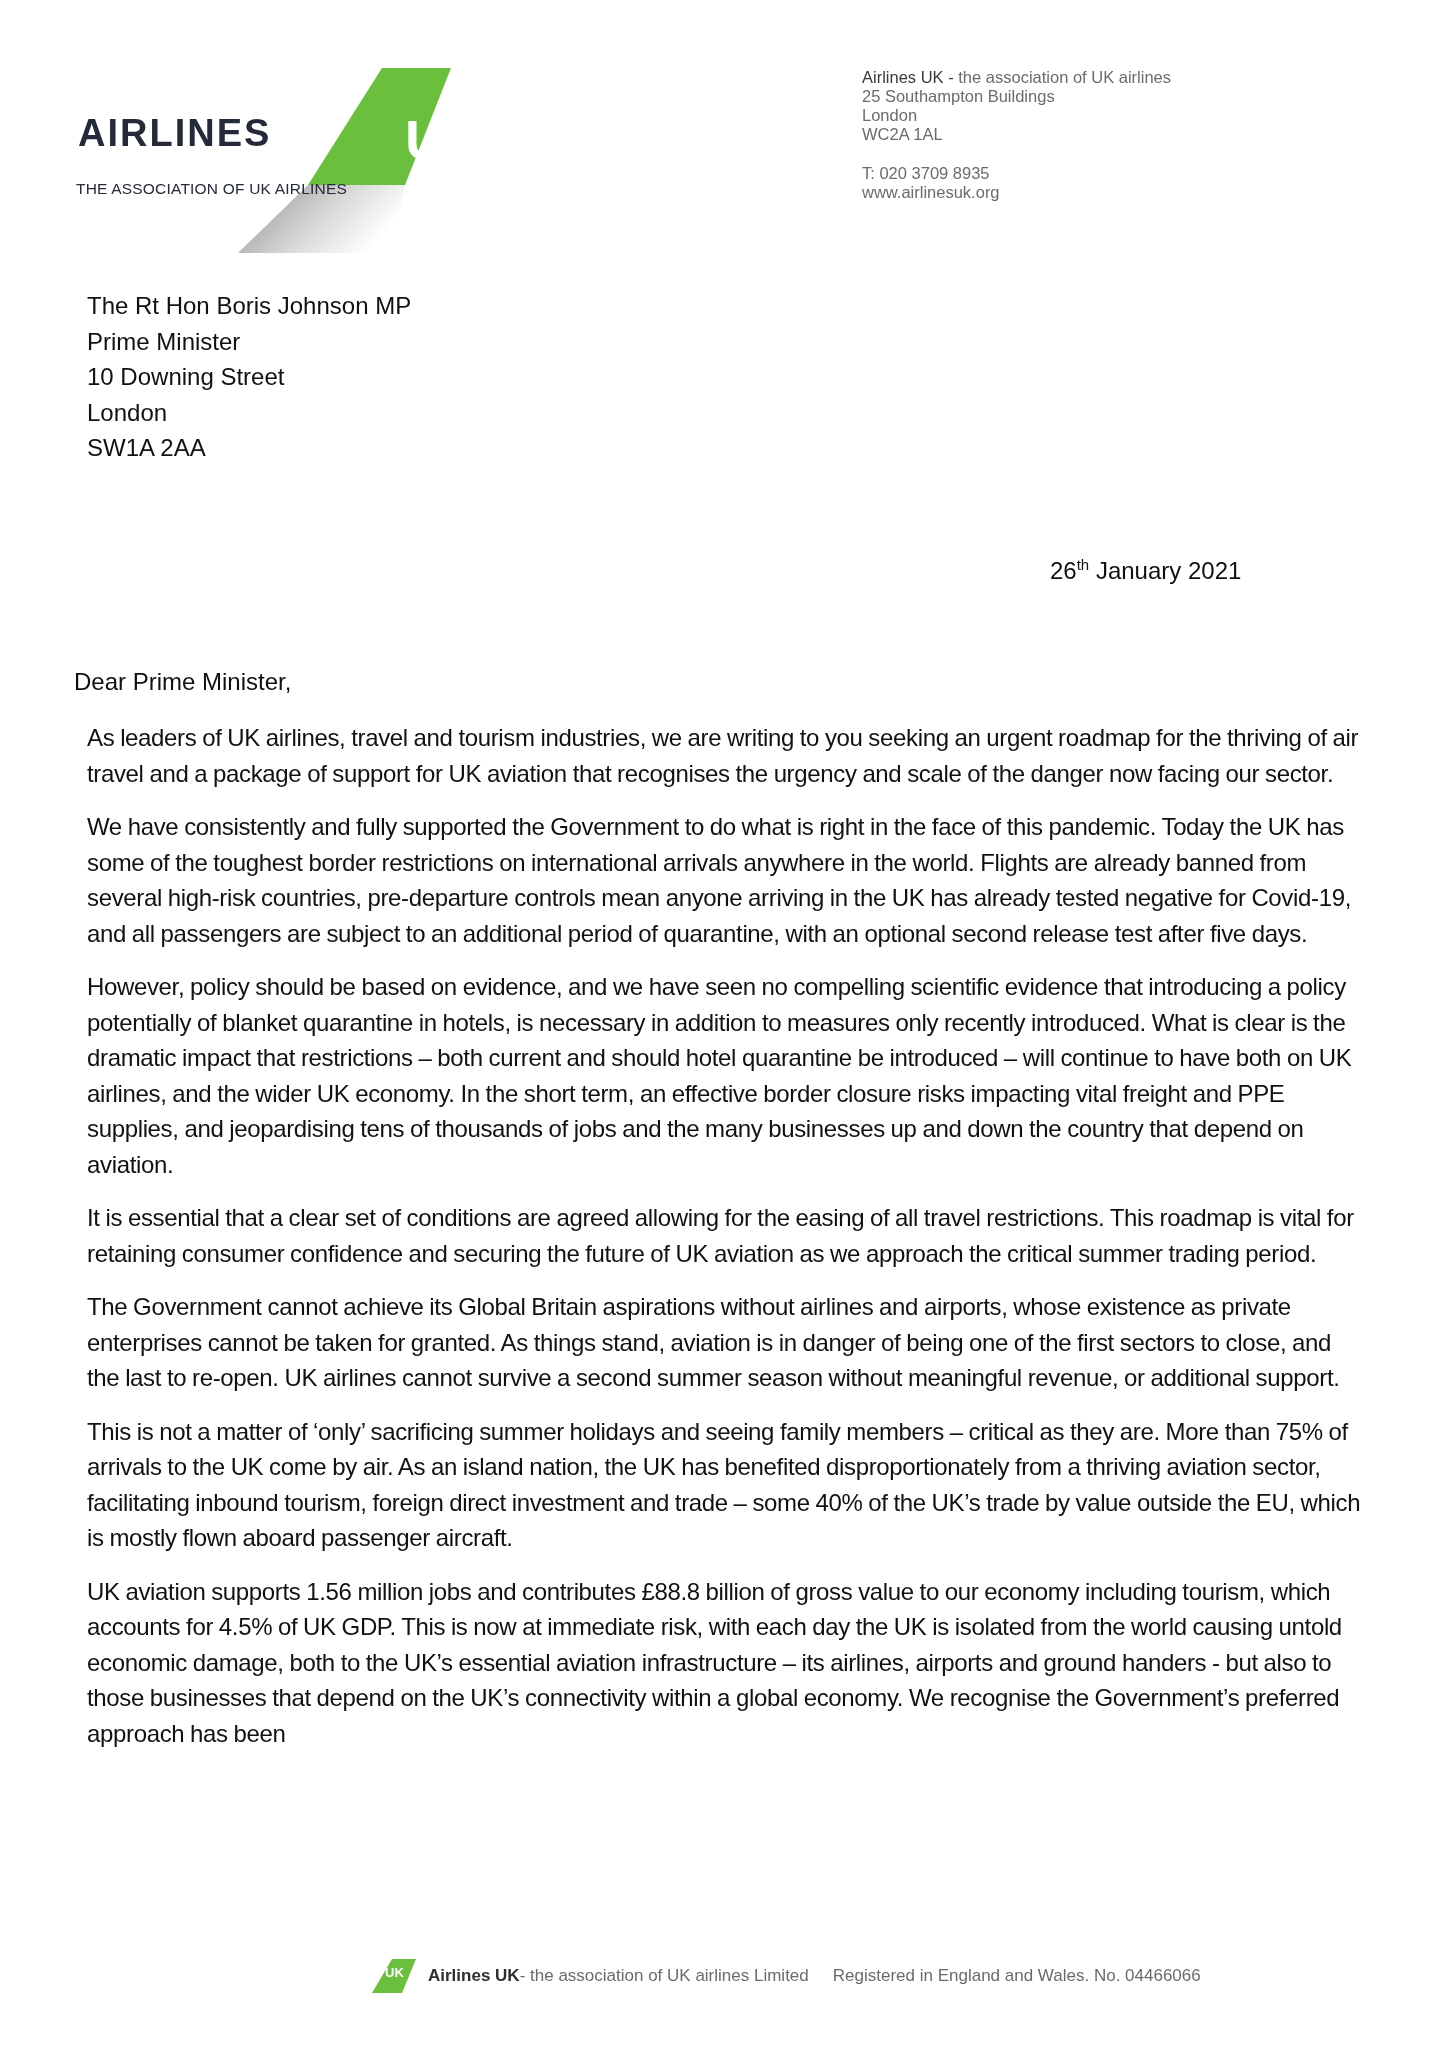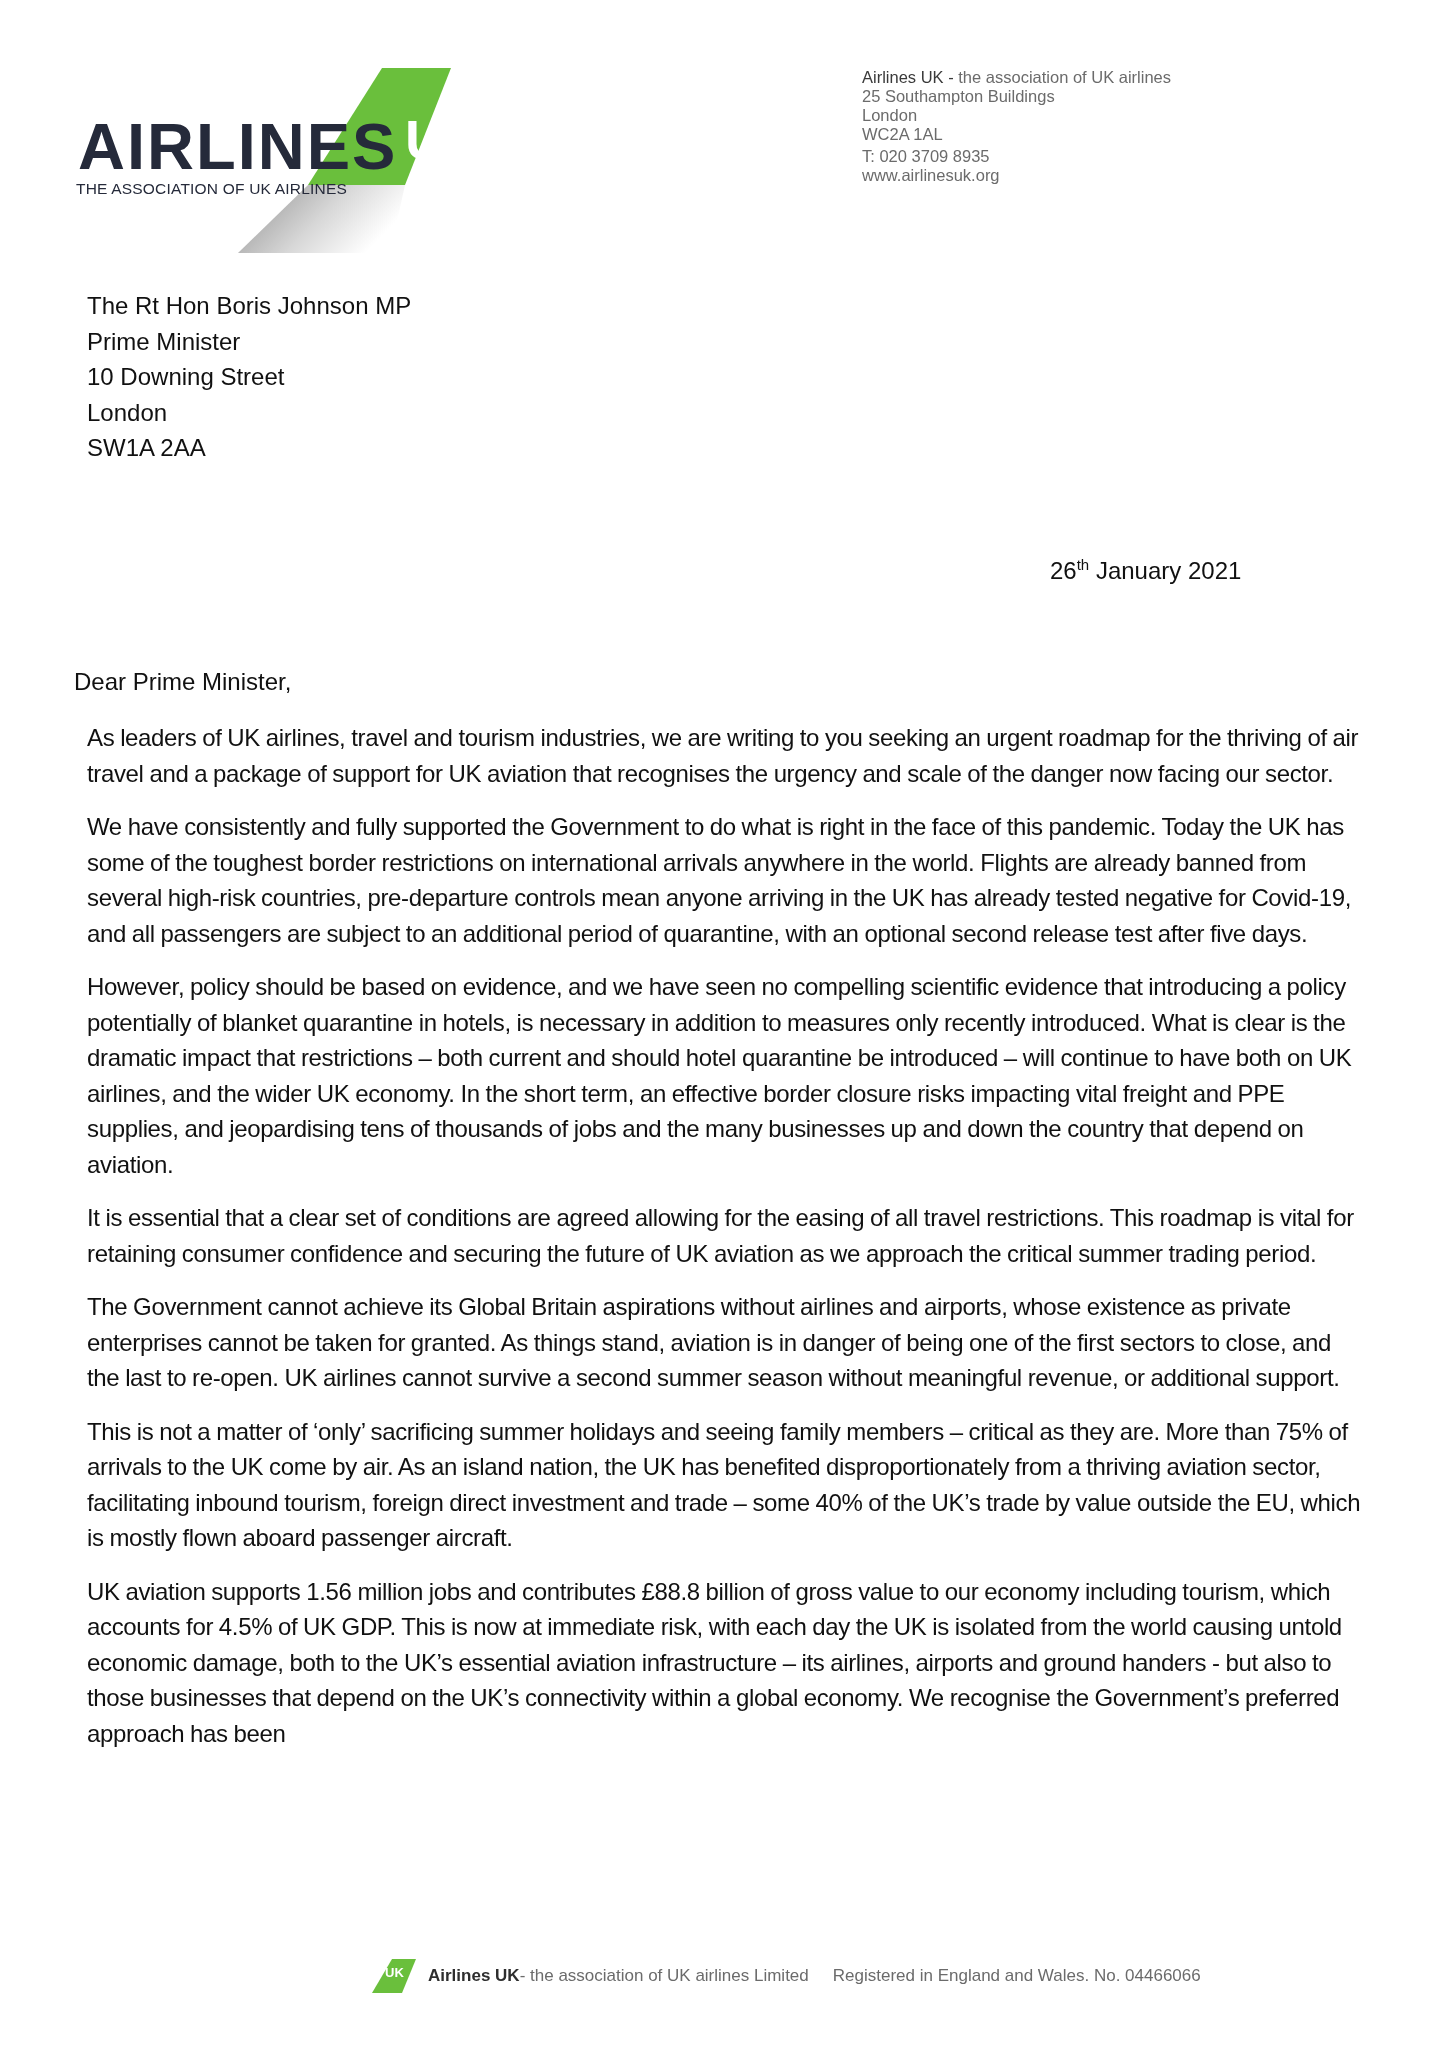--- a/index.html
+++ b/index.html
@@ -2,29 +2,29 @@
 <html><head>
   <meta charset="utf-8">
   <style>
     html, body { margin: 0; padding: 0; background: #ffffff; }
     body { width: 1447px; height: 2048px; position: relative; overflow: hidden; color: #000; }
     .page { position: absolute; left: 0; top: 0; width: 1447px; height: 2048px; background: #fff; }
 
     
     .logo { position: absolute; left: 70px; top: 68px; width: 440px; height: 185px; }
     .logo svg { position: absolute; left: 0; top: 0; }
-    .logo-word { position: absolute; left: 8px; top: 46px; font-family: "Liberation Sans", sans-serif; font-weight: bold; font-size: 65px; color: #252a3a; letter-spacing: 2px; line-height: 1; }
+    .logo-word { position: absolute; left: 8px; top: 46px; font-family: "Liberation Sans", sans-serif; font-weight: bold; font-size: 38px; color: #252a3a; letter-spacing: 2px; line-height: 1; }
     .logo-uk { position: absolute; left: 335px; top: 44px; font-family: "Liberation Sans", sans-serif; font-weight: bold; font-size: 56px; color: #ffffff; line-height: 1; letter-spacing: -1px; }
     .logo-tag { position: absolute; left: 6px; top: 112px; font-family: "Liberation Sans", sans-serif; font-size: 15.5px; color: #252a3a; letter-spacing: 0.2px; }
 
     
     .sender { position: absolute; left: 862px; top: 68px; font-family: "Liberation Sans", sans-serif; font-size: 16.5px; line-height: 19px; color: #6b6b6b; }
     .sender .org { color: #3a3a3a; font-weight: normal; text-align: right; }
     .sender .line { white-space: nowrap; }
-    .sender .gap { margin-top: 3px; }
+    .sender .gap { margin-top: 20px; }
 
     
     .text { font-family: "Liberation Sans", sans-serif; font-size: 24px; color: #111; }
     .recipient { position: absolute; left: 87px; top: 288px; line-height: 35.5px; }
     .date { position: absolute; left: 1050px; top: 555px; line-height: 32px; white-space: nowrap; }
     .date sup { font-size: 15px; vertical-align: 9px; line-height: 0; margin-top: 12px; }
     .salutation { position: absolute; left: 74px; top: 666px; line-height: 32px; }
     .body { position: absolute; left: 87px; top: 720px; width: 1280px; line-height: 35.5px; }
     .body p { margin: 0 0 18px 0; letter-spacing: -0.35px; word-spacing: -0.5px; }
 

